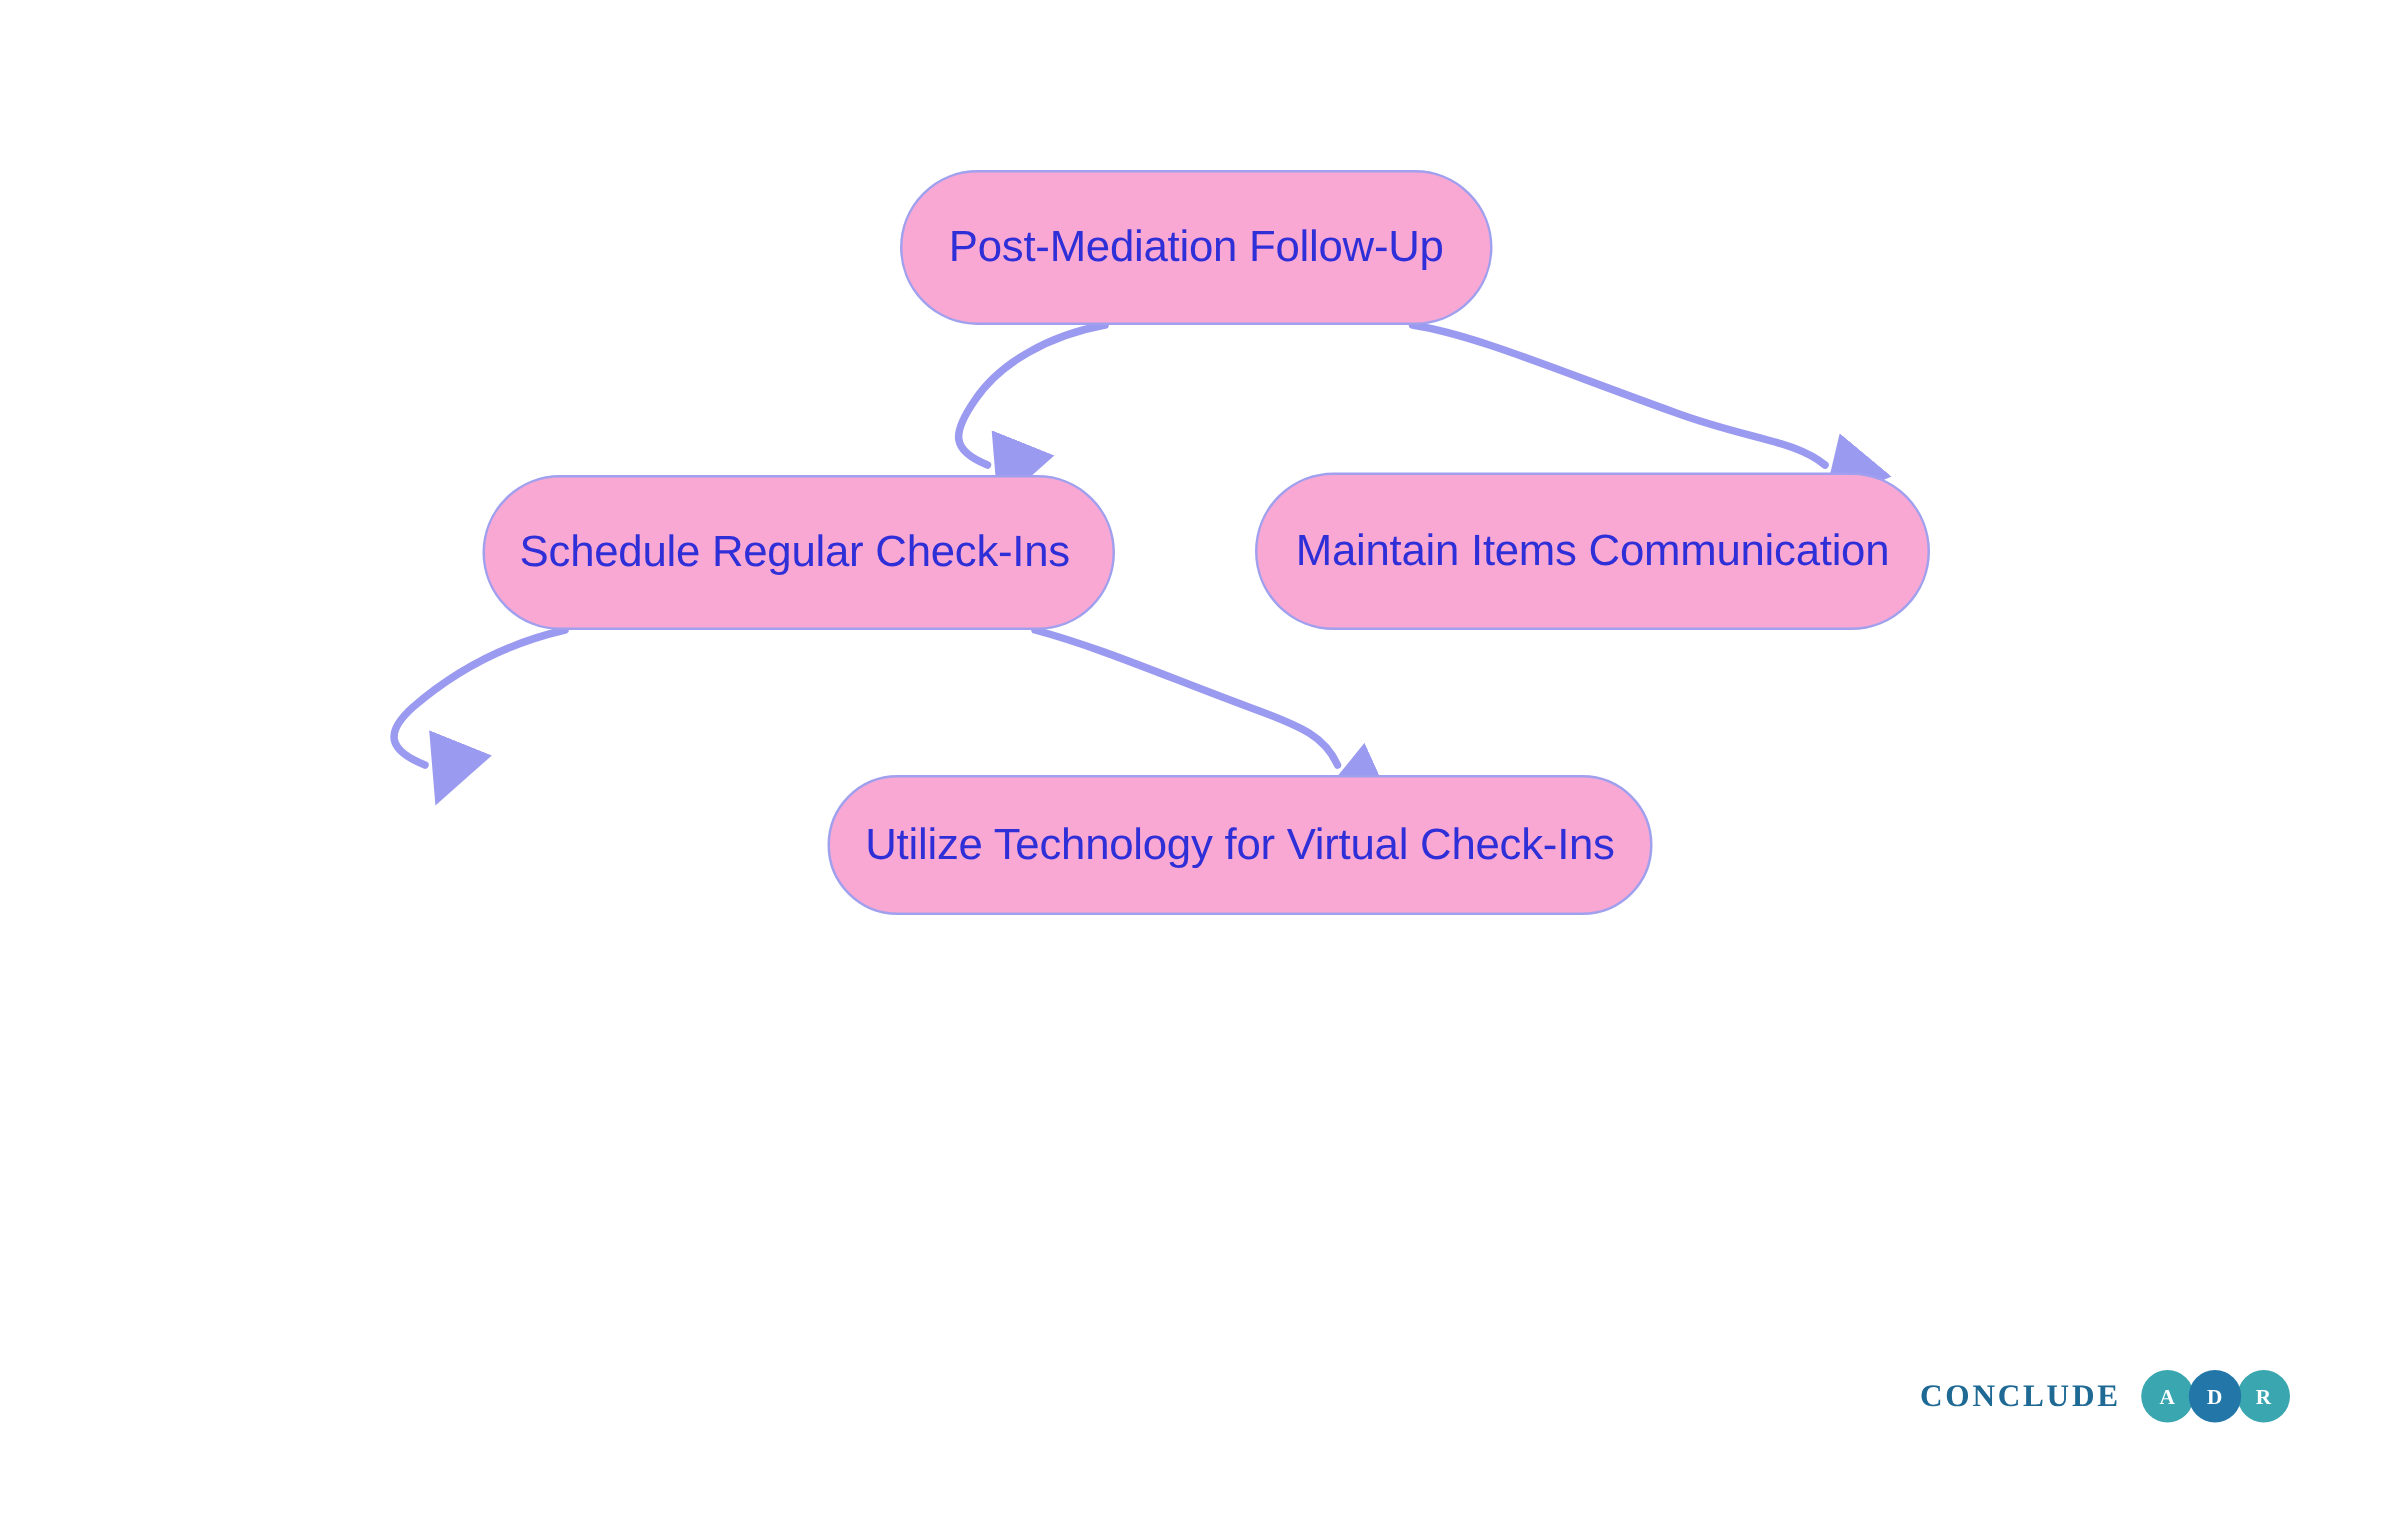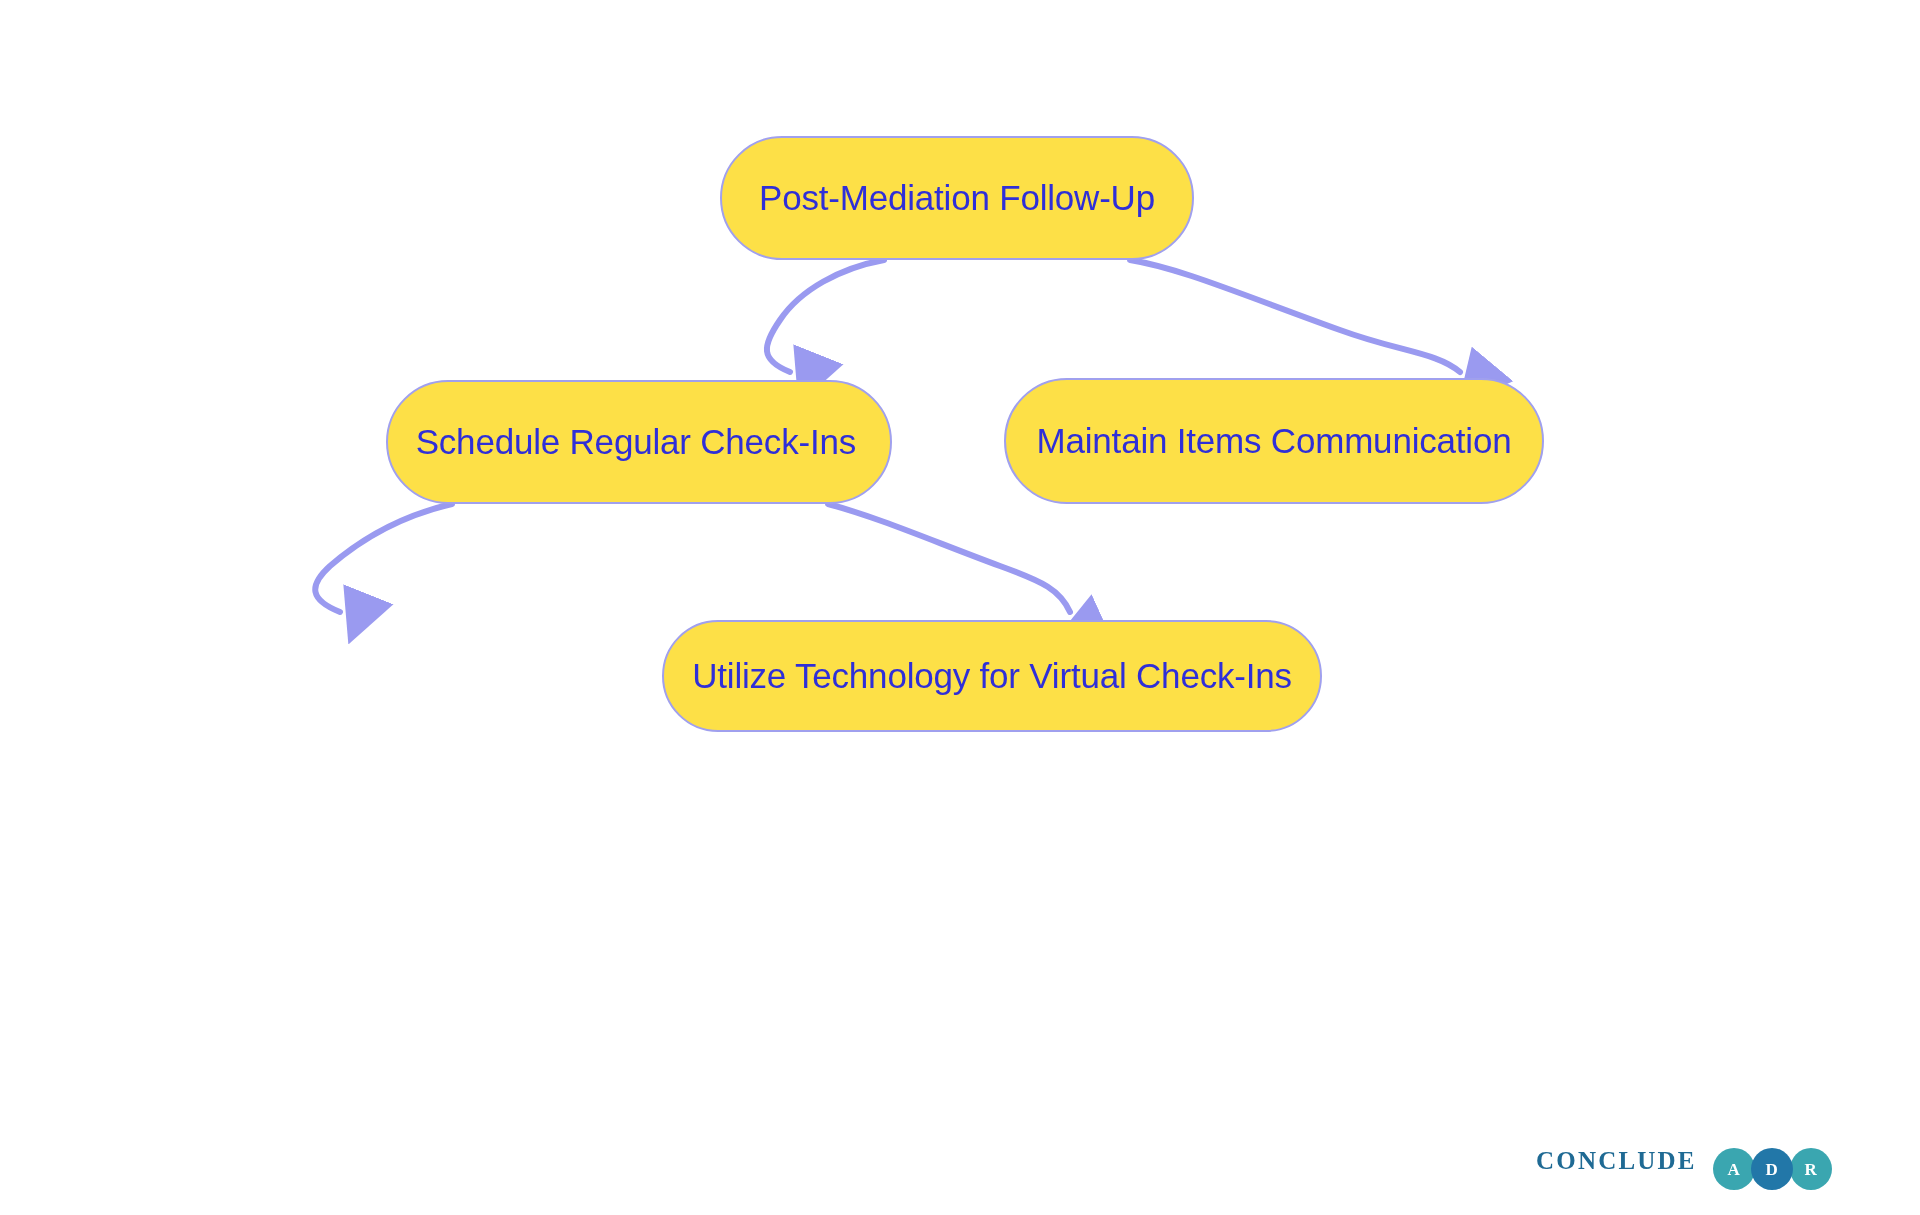--- a/index.html
+++ b/index.html
@@ -35,21 +35,21 @@
   }
 
   
   .node {
     position: absolute;
     z-index: 2;
     box-sizing: border-box;
     display: flex;
     align-items: center;
     justify-content: center;
-    background: #fde047;
+    background: #f9a8d4;
     border: 2px solid #a0a0ee;
     border-radius: 64px;
     padding: 0 34px;
   }
   .node-label {
     color: #2f2fd8;
     font-family: "Liberation Sans", sans-serif;
     font-weight: 400;
     font-size: 35px;
     line-height: 1.15;
@@ -62,24 +62,24 @@
   #node-checkins    { left: 386px;  top: 380px; width: 506px; height: 124px; justify-content: flex-end; }
   #node-communication { left: 1004px; top: 378px; width: 540px; height: 126px; }
   #node-timelines   { left: 18px;   top: 622px; width: 526px; height: 124px; }
   #node-virtual     { left: 662px;  top: 620px; width: 660px; height: 112px; }
 
   
   #logo {
     position: absolute;
     z-index: 3;
     left: 1536px;
-    top: 1148px;
+    top: 1096px;
     height: 42px;
     display: flex;
-    align-items: flex-start;
+    align-items: center;
   }
   #logo-wordmark {
     font-family: "Liberation Serif", serif;
     font-weight: 700;
     font-size: 25px;
     letter-spacing: 2.2px;
     color: #1f6a94;
     line-height: 1;
     margin-right: 16px;
     white-space: nowrap;

